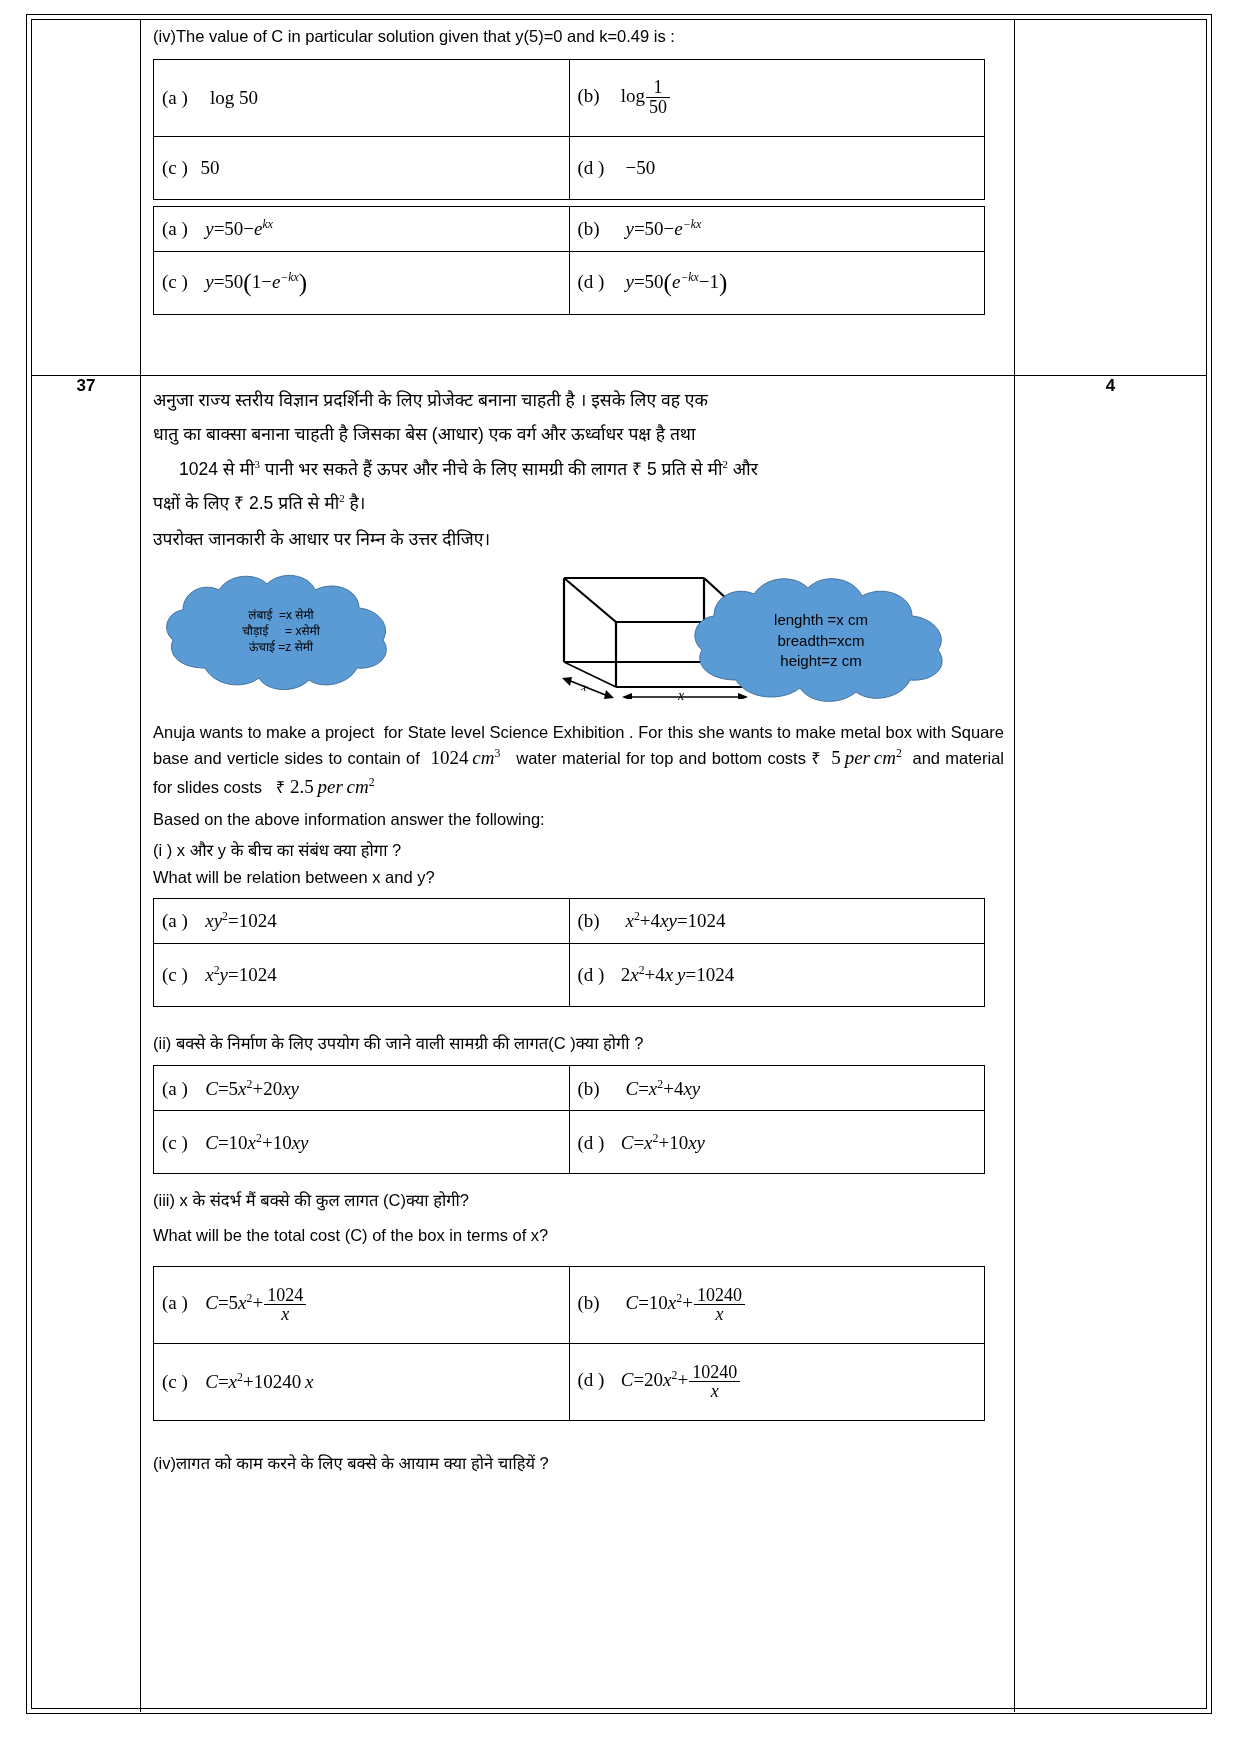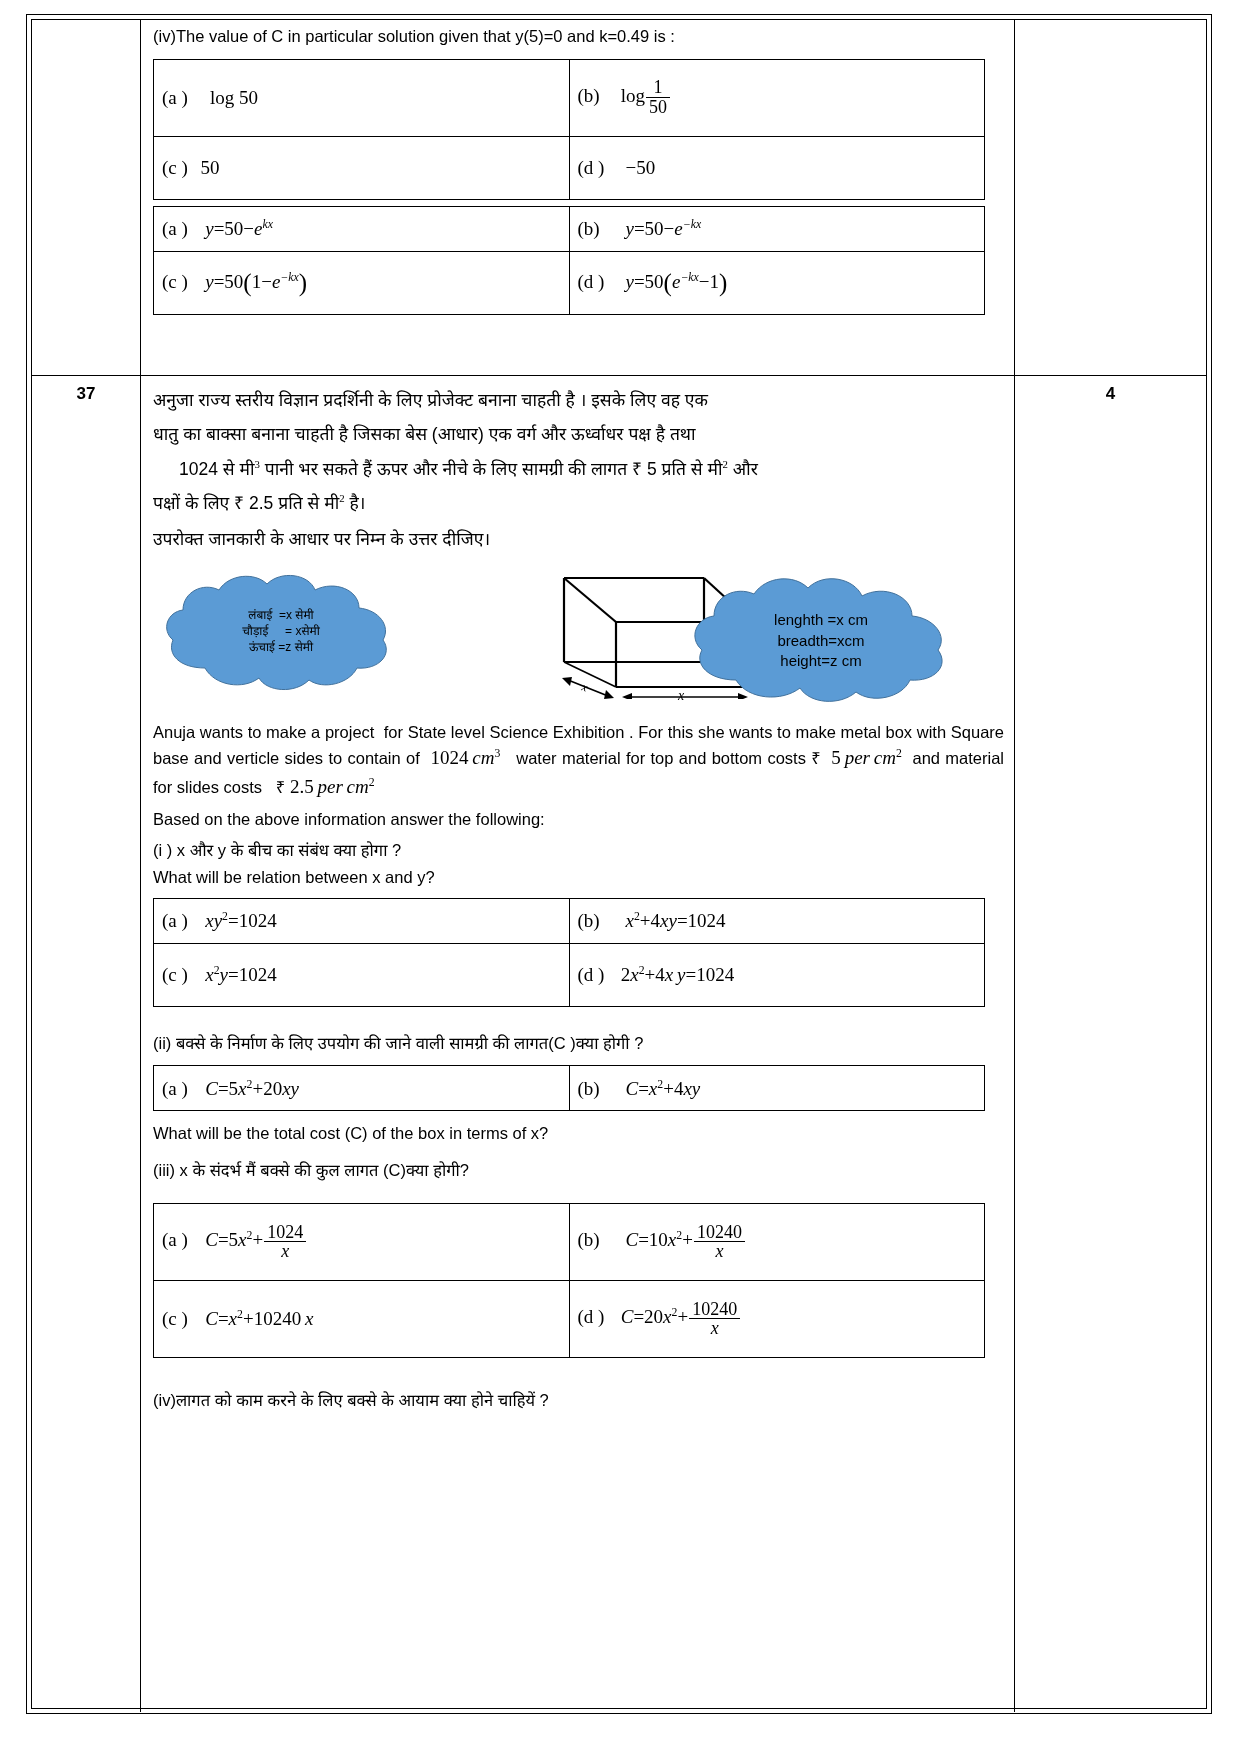--- a/index.html
+++ b/index.html
@@ -51,21 +51,21 @@
     box-sizing: border-box;
     position: relative;
   }
 
   
   .qno-cell, .marks-cell {
     box-sizing: border-box;
     text-align: center;
     font-weight: bold;
     font-size: 17px;
-    padding-top: 8px;
+    padding-top: 0;
   }
   .rowsep { border-top: 1px solid #000; }
 
   .body-block {
     box-sizing: border-box;
     padding: 0;
   }
 
   p.txt {
     margin: 0;
@@ -377,25 +377,35 @@
                 <tr>
               <td>
                 <span class="lbl mop">(a )</span>
                 <span class="mi">&nbsp;C<span class="mn">=5</span>x<sup class="smn">2</sup><span class="mn">+20</span>xy</span>
               </td>
               <td>
                 <span class="lbl mop">(b)</span>
                 <span class="mi">&nbsp;&nbsp;C<span class="mn">=</span>x<sup class="smn">2</sup><span class="mn">+4</span>xy</span>
               </td>
             </tr>
+            <tr>
+              <td class="mid">
+                <span class="lbl mop">(c )</span>
+                <span class="mi">&nbsp;C<span class="mn">=10</span>x<sup class="smn">2</sup><span class="mn">+10</span>xy</span>
+              </td>
+              <td class="mid">
+                <span class="lbl mop">(d )</span>
+                <span class="mi">&nbsp;C<span class="mn">=</span>x<sup class="smn">2</sup><span class="mn">+10</span>xy</span>
+              </td>
+            </tr>
           </tbody>
             </table>
 
+          <p class="txt hindi" style="padding:10px 12px 4px 12px;">(iii) x  के संदर्भ मैं बक्से की कुल लागत (C)क्या होगी?</p>
           <p class="txt english" style="padding:6px 12px 2px 12px;">What will be the total cost (C)  of the box in terms of x?</p>
-          <p class="txt hindi" style="padding:10px 12px 4px 12px;">(iii) x  के संदर्भ मैं बक्से की कुल लागत (C)क्या होगी?</p>
 
           <table class="opts" style="margin-top:16px;">
             <tbody>
                 <tr>
               <td class="tall">
                 <span class="lbl mop">(a )</span>
                 <span class="mi">&nbsp;C<span class="mn">=5</span>x<sup class="smn">2</sup><span class="mn">+</span><span class="frac"><span class="num">1024</span><span class="den">x</span></span></span>
               </td>
               <td class="tall">
                 <span class="lbl mop">(b)</span>

